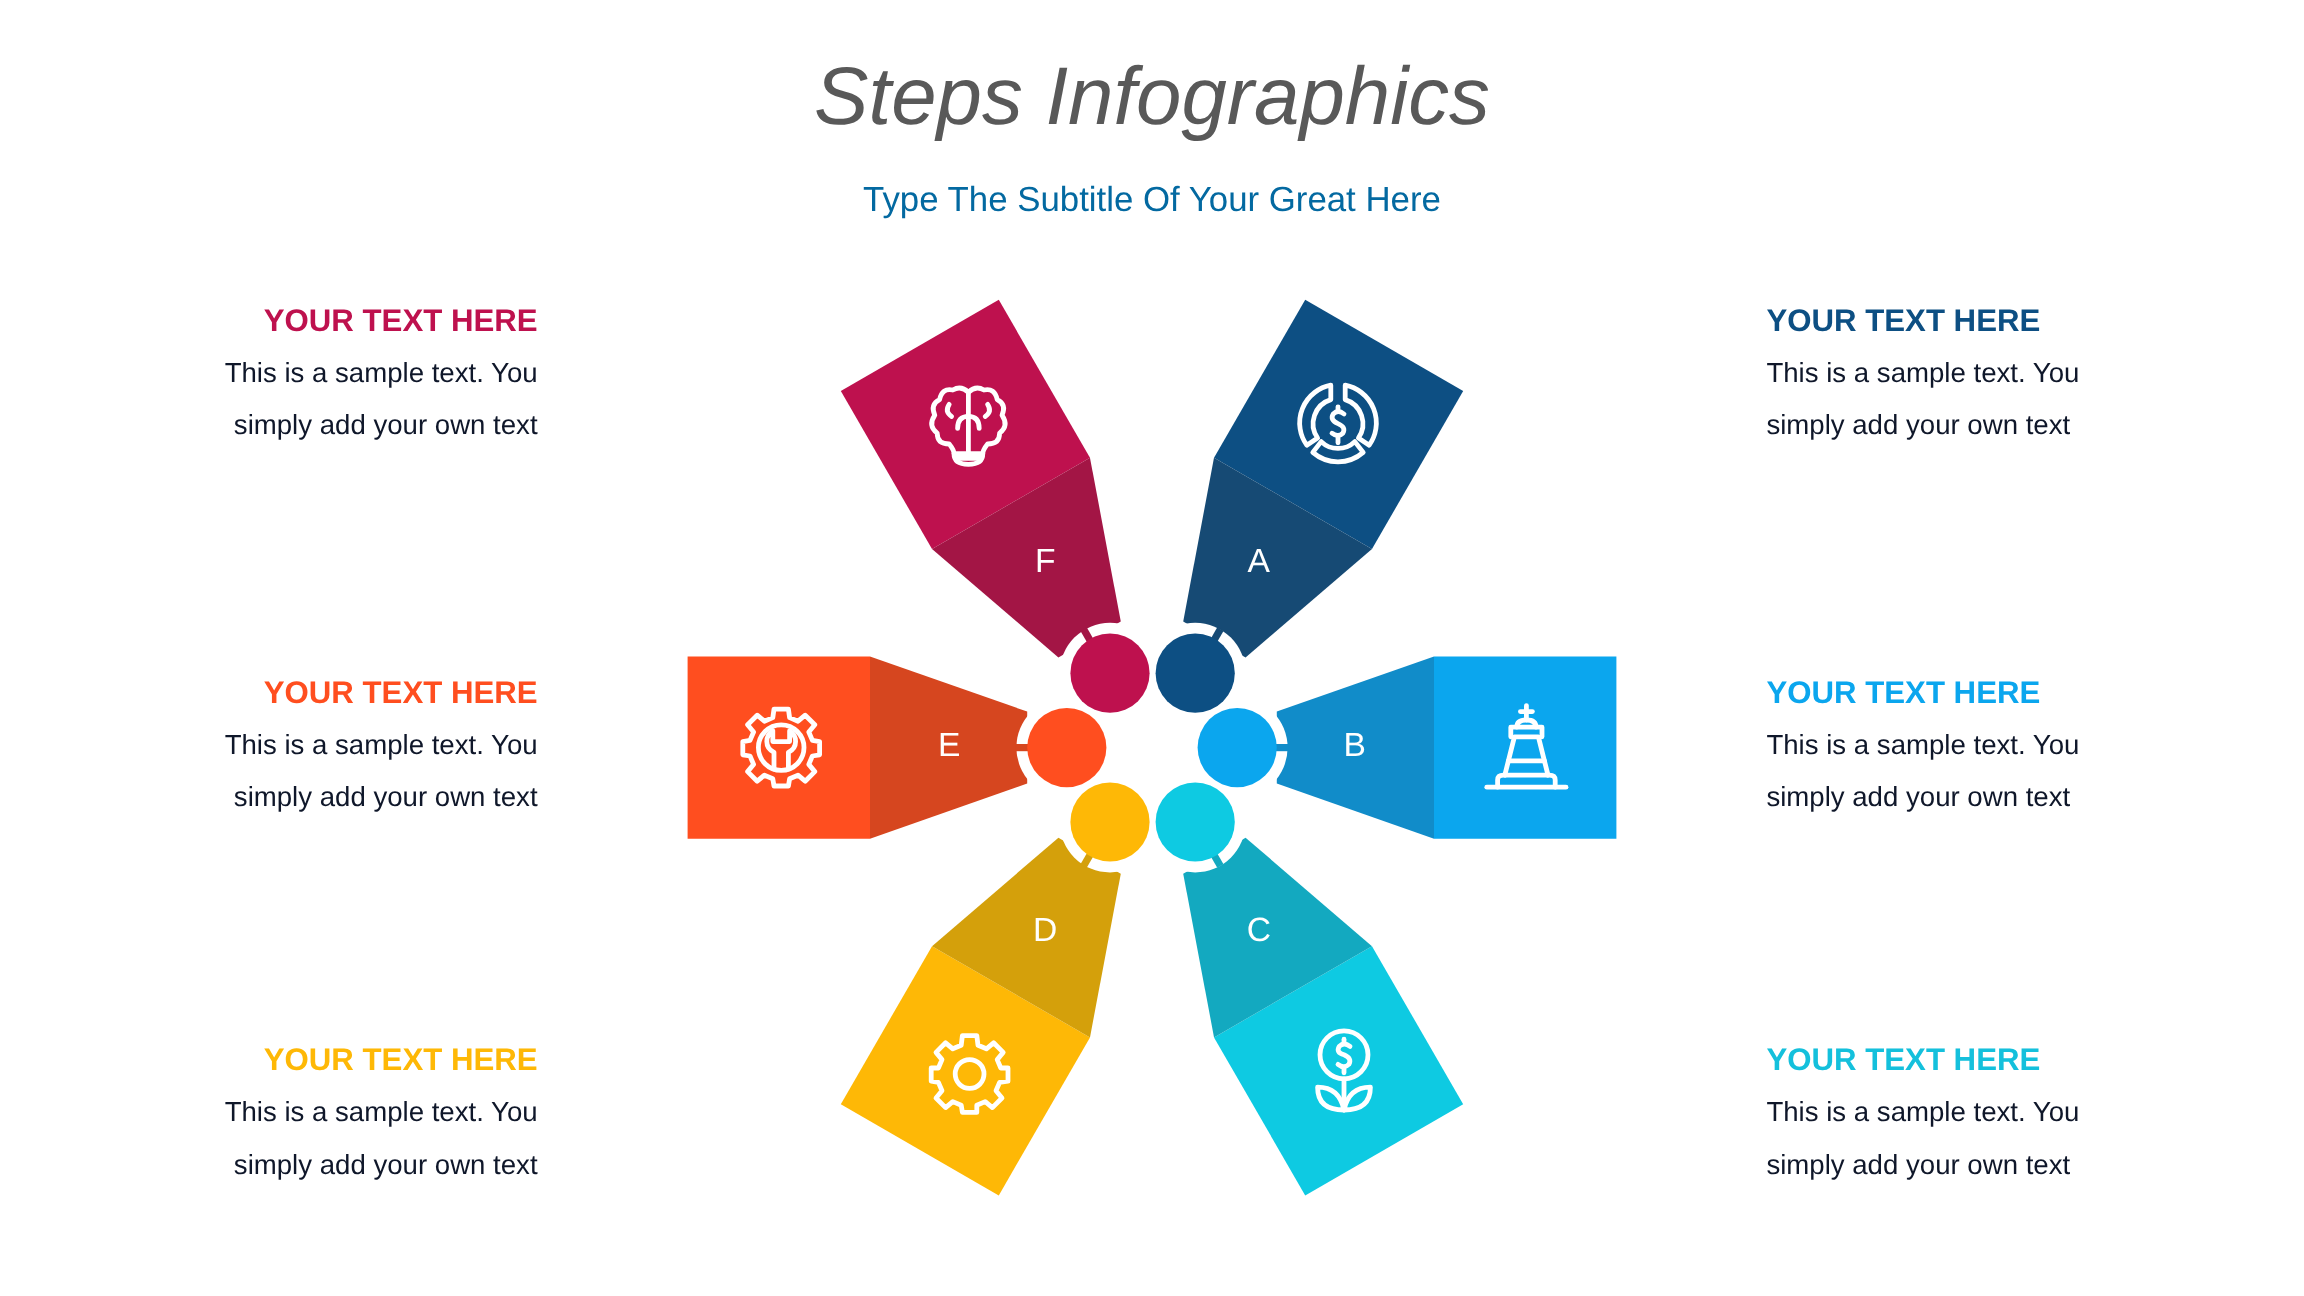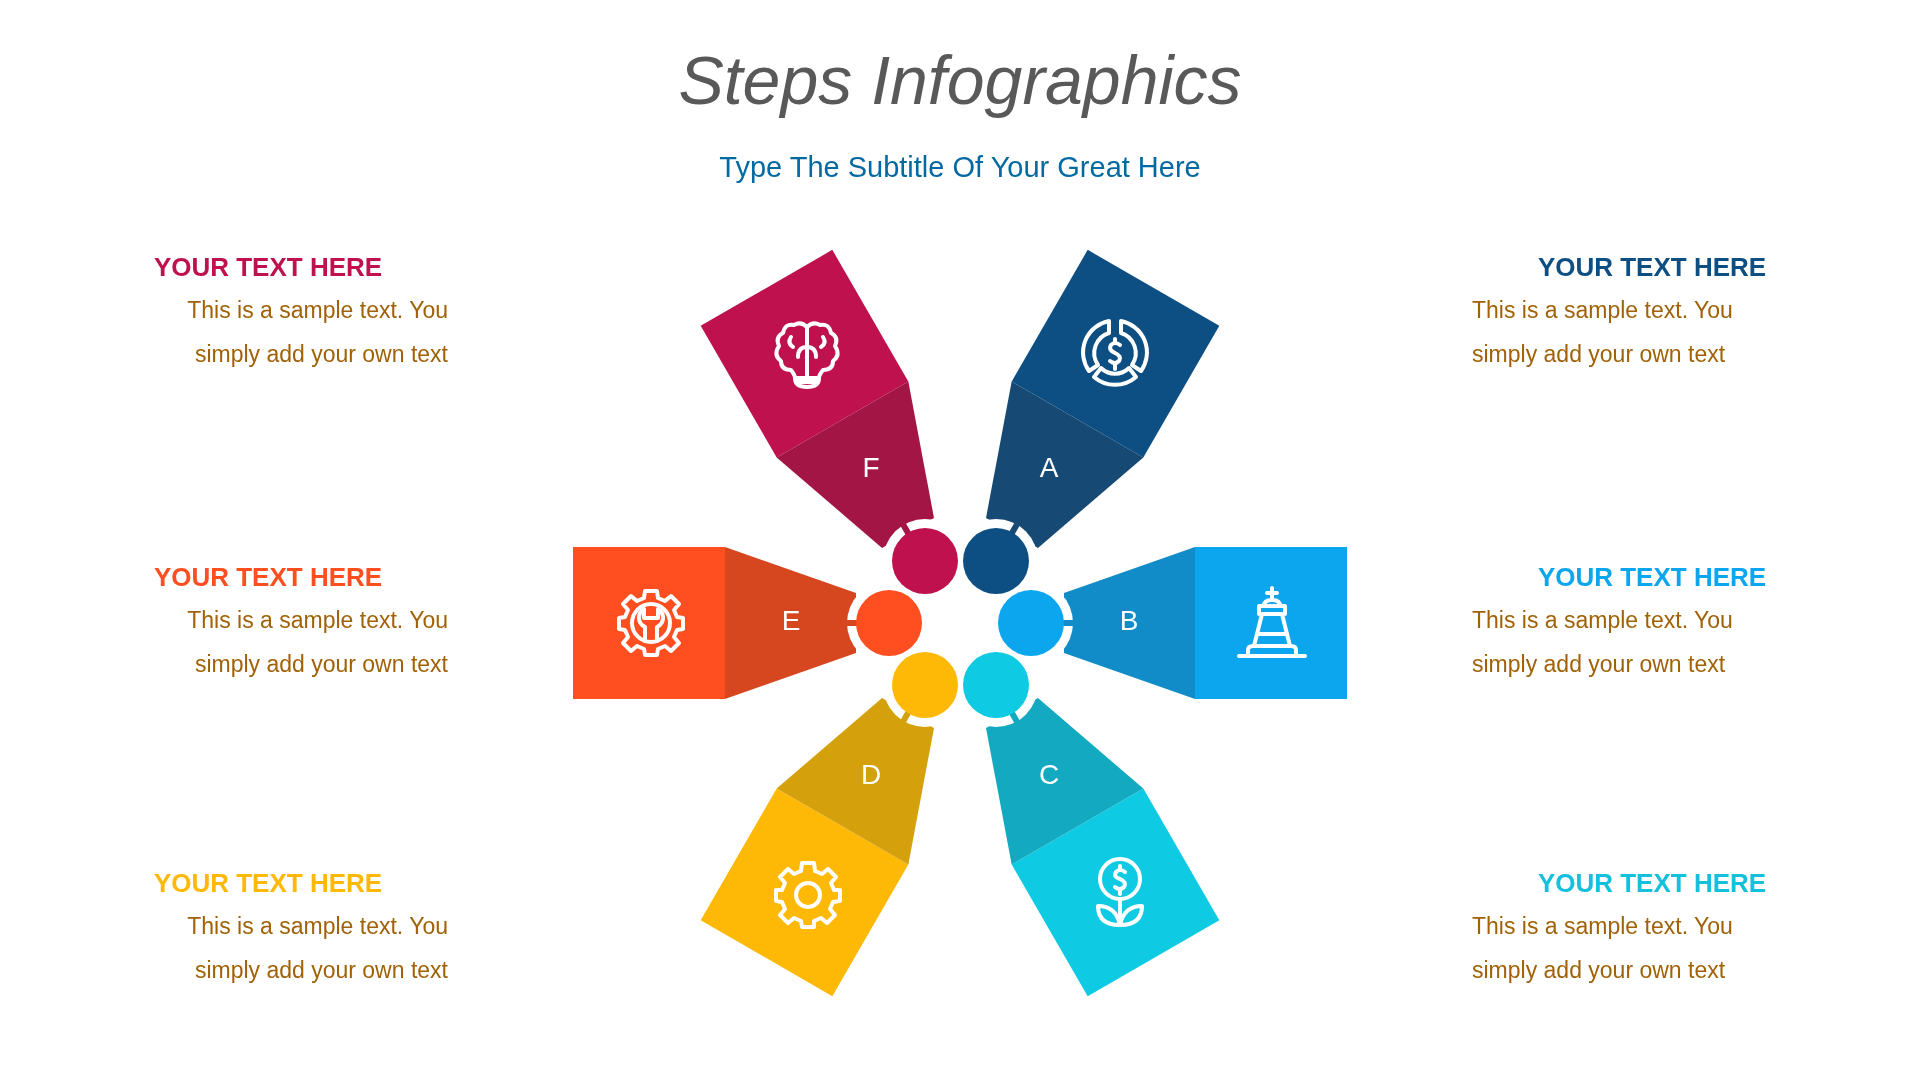--- a/index.html
+++ b/index.html
@@ -5,22 +5,22 @@
   html, body { margin: 0; padding: 0; background: #ffffff; }
   body { width: 1920px; height: 1080px; position: relative; overflow: hidden;
          font-family: "Liberation Sans", "DejaVu Sans", sans-serif; }
   .title { position: absolute; left: 0; width: 1920px; top: 40px; text-align: center;
            font-size: 68px; color: #595959; font-weight: normal; letter-spacing: 0px; line-height: 80px; font-style: italic; }
   .subtitle { position: absolute; left: 0; width: 1920px; top: 152px; text-align: center;
               font-size: 29px; color: #0369a1; line-height: 30px; }
   .block { position: absolute; width: 360px; }
   .block.left { text-align: right; }
   .block.right { text-align: left; }
-  .block .heading { font-size: 26px; font-weight: bold; line-height: 30px; margin: 0; text-align: center; }
-  .block .body { font-size: 23px; color: #a16207; line-height: 44px; margin-top: 6px; }
+  .block .heading { font-size: 26px; font-weight: bold; line-height: 30px; margin: 0; }
+  .block .body { font-size: 23px; color: #0f172a; line-height: 44px; margin-top: 6px; }
   svg.diagram { position: absolute; left: 0; top: 0; }
   .letter { font-family: "Liberation Sans", "DejaVu Sans", sans-serif; font-size: 28px; fill: #ffffff; }
 </style>
 </head>
 <body>
 
 <div class="title">Steps Infographics</div>
 <div class="subtitle">Type The Subtitle Of Your Great Here</div>
 
 <div class="block left" style="left:88px; top:252px;">

